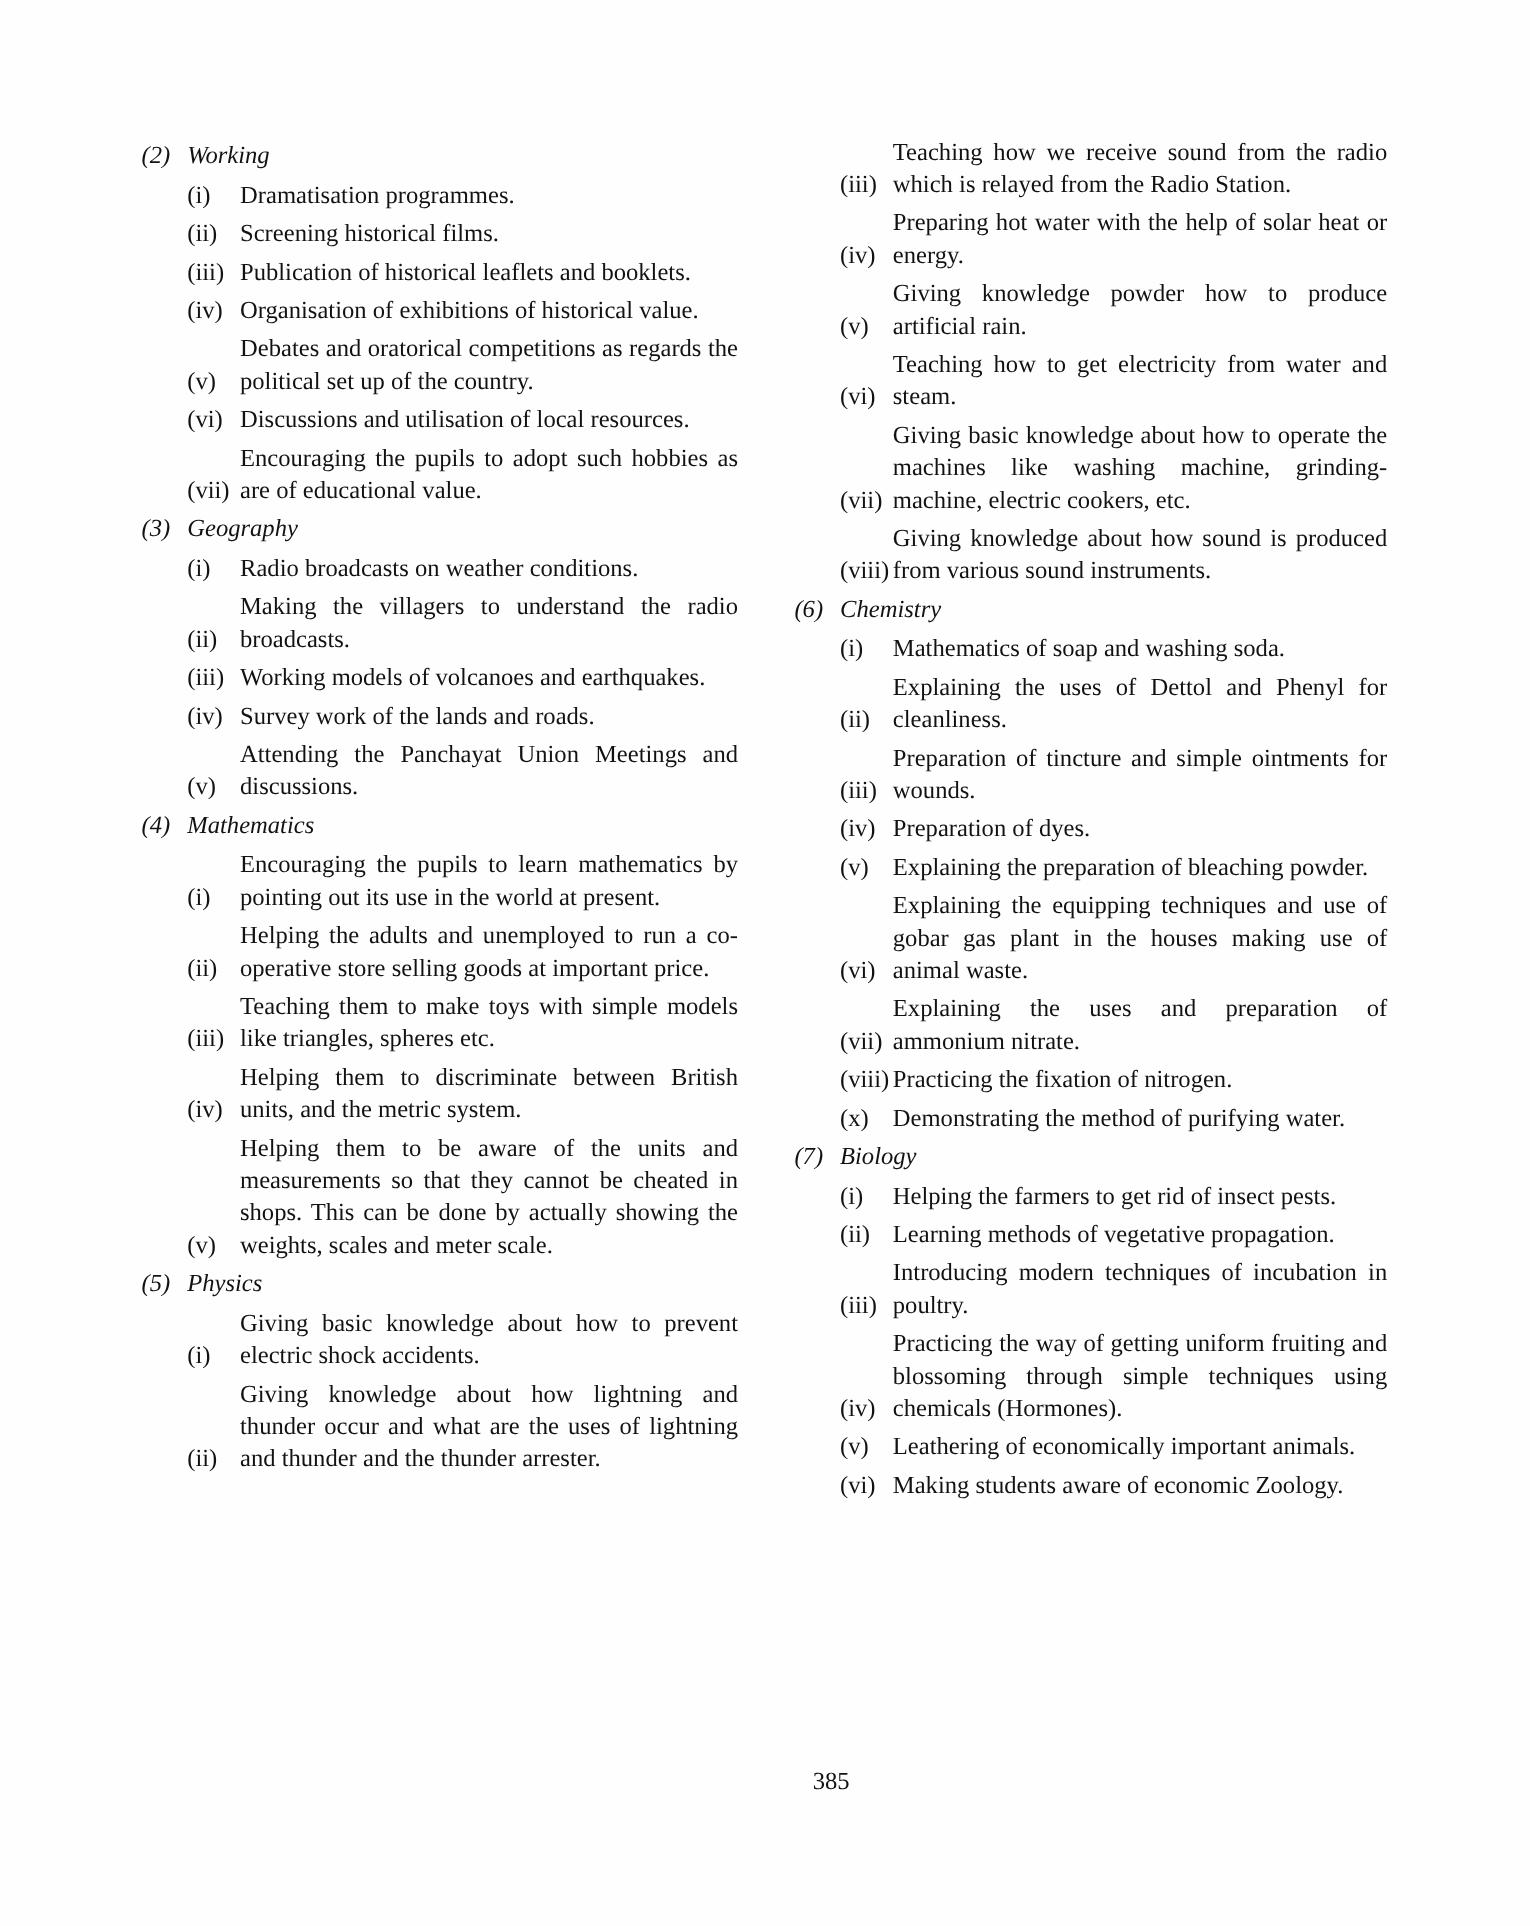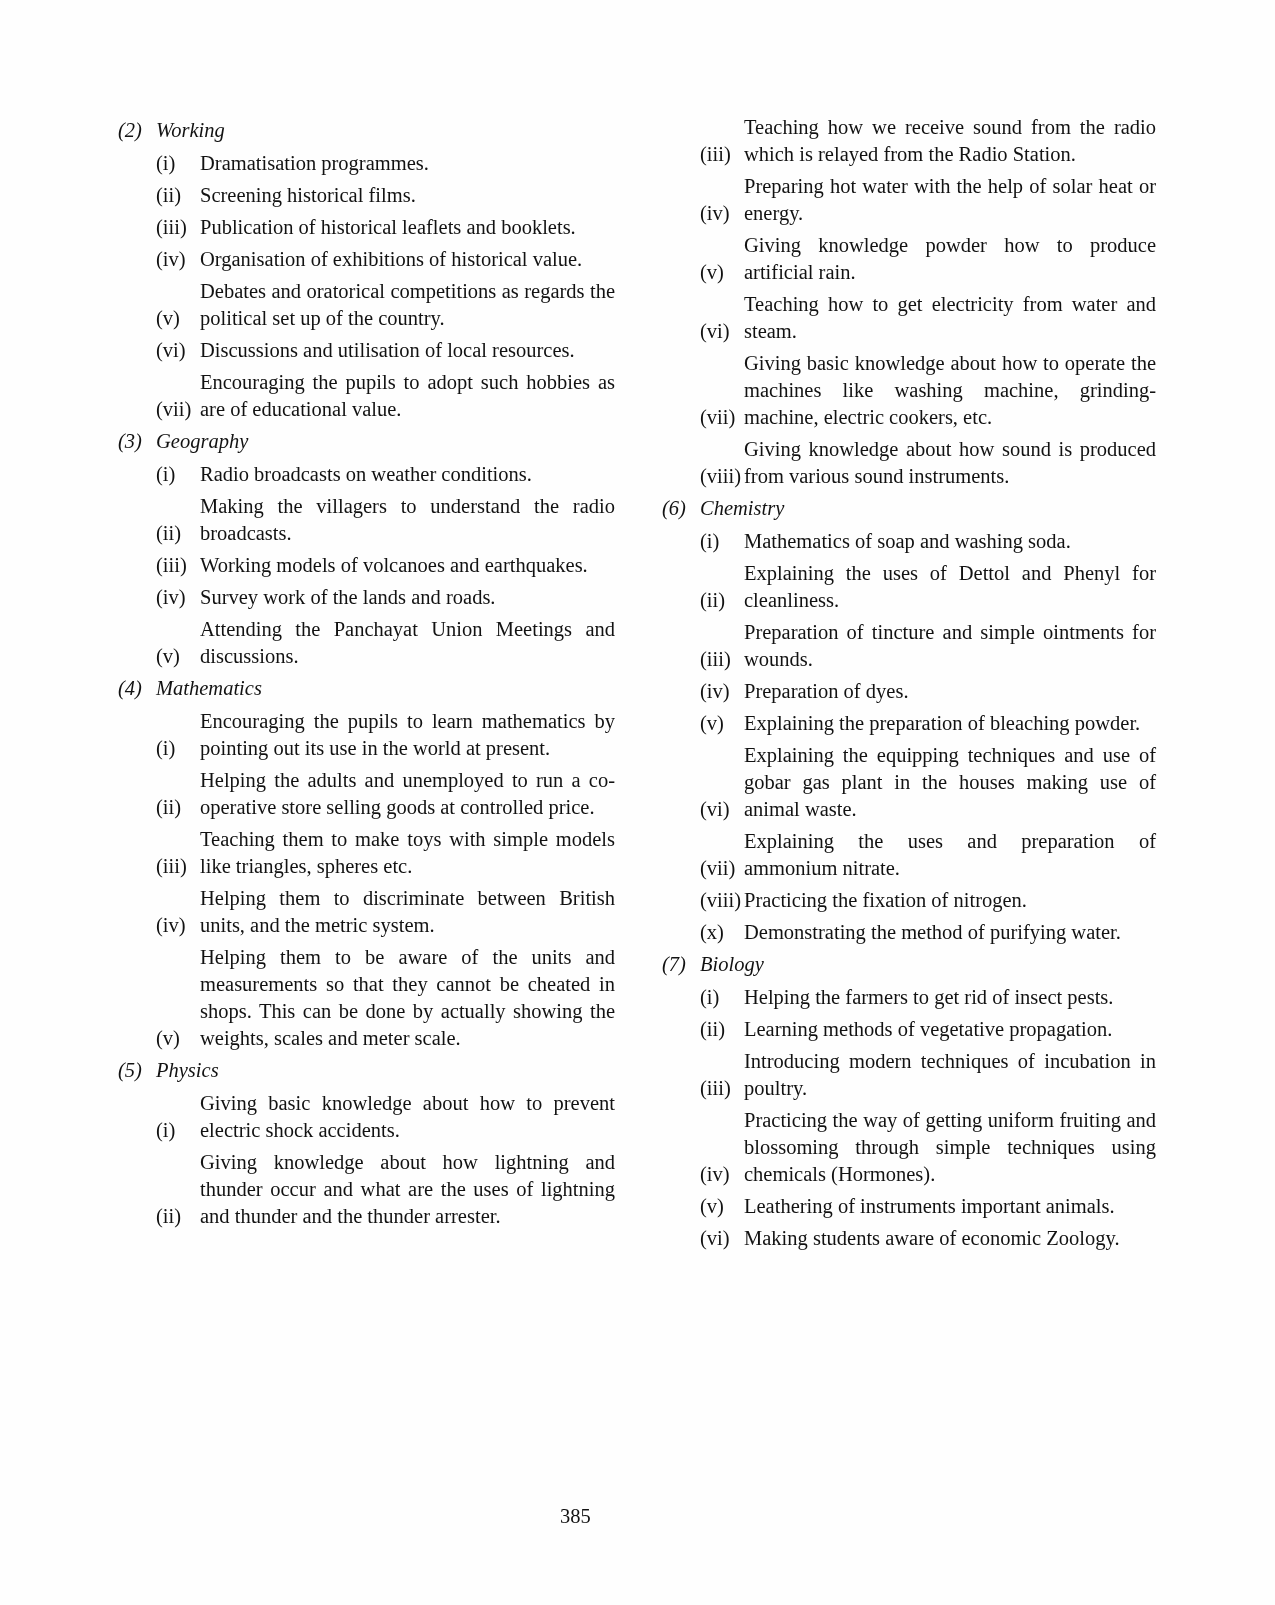--- a/index.html
+++ b/index.html
@@ -25,25 +25,24 @@
   .sec-num { min-width: 38px; }
   .item {
     display: flex;
     align-items: flex-end;
     margin: 0 0 5px 38px;
   }
   .item-marker { min-width: 44px; white-space: nowrap; }
   .item-text { flex: 1 1 auto; text-align: justify; }
   .page-number {
     position: absolute;
-    left: 560px;
+    left: 584px;
     top: 1472px;
     width: 124px;
-    text-align: left;
-    margin-top: 31px;
+    text-align: right;
   }
 </style>
 </head>
 <body>
 
 <div class="page">
   <div class="col col-left" id="col-left">
       <div class="sec-head">
         <span class="sec-num">(2)</span>
         <span class="sec-title">Working</span>
@@ -103,21 +102,21 @@
       <div class="sec-head">
         <span class="sec-num">(4)</span>
         <span class="sec-title">Mathematics</span>
       </div>
       <div class="item">
         <span class="item-marker">(i)</span>
         <div class="item-text">Encouraging the pupils to learn mathematics by pointing out its use in the world at present.</div>
       </div>
       <div class="item">
         <span class="item-marker">(ii)</span>
-        <div class="item-text">Helping the adults and unemployed to run a co-operative store selling goods at controlled price.</div>
+        <div class="item-text">Helping the adults and unemployed to run a co-operative store selling goods at important price.</div>
       </div>
       <div class="item">
         <span class="item-marker">(iii)</span>
         <div class="item-text">Teaching them to make toys with simple models like triangles, spheres etc.</div>
       </div>
       <div class="item">
         <span class="item-marker">(iv)</span>
         <div class="item-text">Helping them to discriminate between British units, and the metric system.</div>
       </div>
       <div class="item">
@@ -217,21 +216,21 @@
       <div class="item">
         <span class="item-marker">(iii)</span>
         <div class="item-text">Introducing modern techniques of incubation in poultry.</div>
       </div>
       <div class="item">
         <span class="item-marker">(iv)</span>
         <div class="item-text">Practicing the way of getting uniform fruiting and blossoming through simple techniques using chemicals (Hormones).</div>
       </div>
       <div class="item">
         <span class="item-marker">(v)</span>
-        <div class="item-text">Leathering of instruments important animals.</div>
+        <div class="item-text">Leathering of economically important animals.</div>
       </div>
       <div class="item">
         <span class="item-marker">(vi)</span>
         <div class="item-text">Making students aware of economic Zoology.</div>
       </div>
     </div>
   <div class="page-number">385</div>
 </div>
 
 </body></html>

